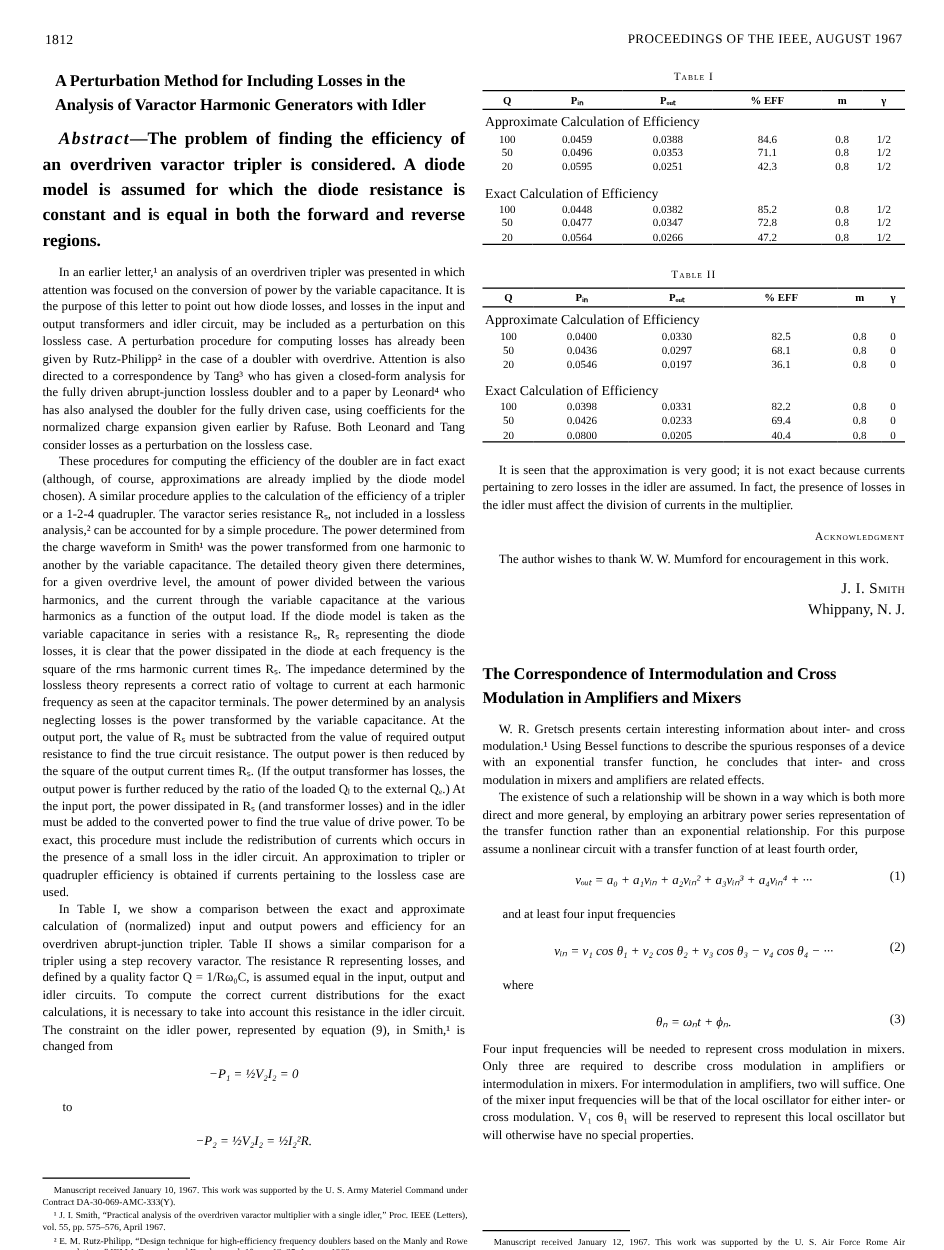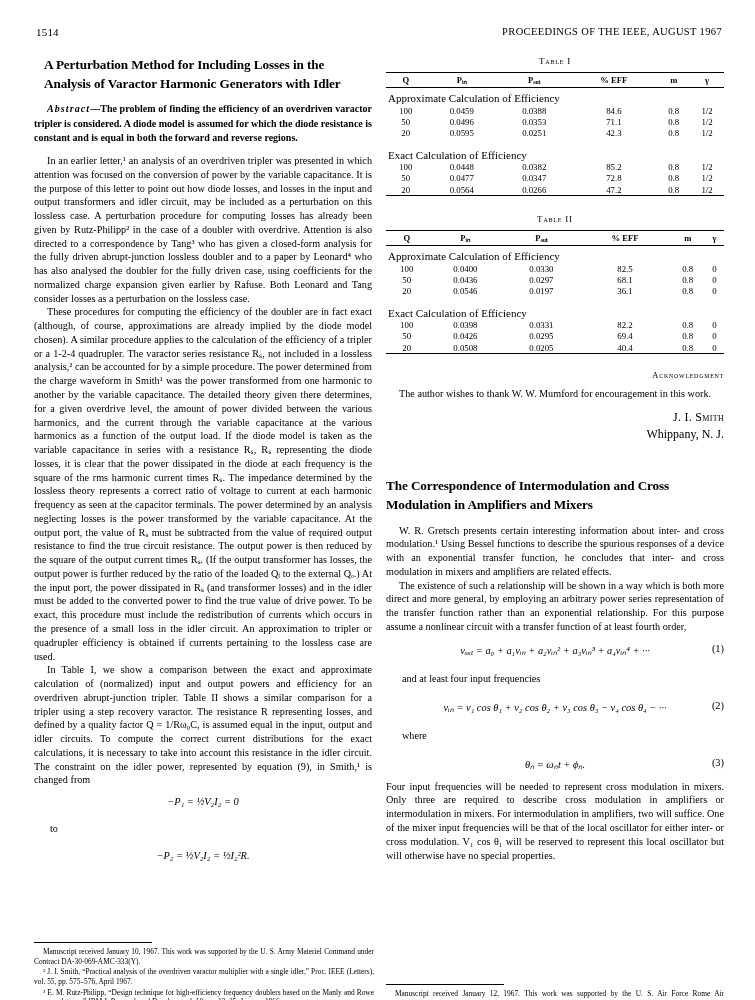--- a/index.html
+++ b/index.html
@@ -75,21 +75,21 @@
     padding-right: 4px;
   }
   h2.title2 {
     font-size: 13.2px;
     font-weight: bold;
     line-height: 1.42;
     margin: 0 0 9px 0;
     letter-spacing: -0.1px;
   }
   p.abstract {
-    font-size: 10px;
+    font-size: 14px;
     font-weight: bold;
     line-height: 1.45;
     margin: 0 0 8px 0;
     text-align: justify;
     text-indent: 13px;
   }
   p.abstract .lead {
     font-style: italic;
     letter-spacing: 1.1px;
   }
@@ -196,21 +196,21 @@
     top: 876px;
     width: 340px;
   }
 </style>
 </head>
 <body>
 
 <div class="page">
 
   <div class="runhead">
-    <span class="folio">1514</span>
+    <span class="folio">1812</span>
     <span class="journal">PROCEEDINGS OF THE IEEE, AUGUST 1967</span>
   </div>
 
   <div class="cols">
 
     <div class="col left">
 
       <h1 class="title">A Perturbation Method for Including Losses in the Analysis of Varactor Harmonic Generators with Idler</h1>
 
       <p class="abstract"><span class="lead">Abstract</span><span>—The problem of finding the efficiency of an overdriven varactor tripler is considered. A diode model is assumed for which the diode resistance is constant and is equal in both the forward and reverse regions.</span></p>
@@ -377,40 +377,41 @@
               <td class="num q">100</td>
               <td class="num">0.0398</td>
               <td class="num">0.0331</td>
               <td class="num">82.2</td>
               <td class="num">0.8</td>
               <td class="num">0</td>
             </tr>
             <tr>
               <td class="num q">50</td>
               <td class="num">0.0426</td>
-              <td class="num">0.0295</td>
+              <td class="num">0.0233</td>
               <td class="num">69.4</td>
               <td class="num">0.8</td>
               <td class="num">0</td>
             </tr>
             <tr>
               <td class="num q">20</td>
-              <td class="num">0.0508</td>
+              <td class="num">0.0800</td>
               <td class="num">0.0205</td>
               <td class="num">40.4</td>
               <td class="num">0.8</td>
               <td class="num">0</td>
             </tr>
             <tr class="rule-bot">
                 <td colspan="6"></td>
               </tr>
           </tbody>
         </table>
       </div>
 
+      <p class="body" style="margin-top:12px;">It is seen that the approximation is very good; it is not exact because currents pertaining to zero losses in the idler are assumed. In fact, the presence of losses in the idler must affect the division of currents in the multiplier.</p>
 
       <div class="ack">Acknowledgment</div>
       <p class="body">The author wishes to thank W. W. Mumford for encouragement in this work.</p>
 
       <div class="signoff">
         <div class="nm">J. I. Smith</div>
         <div>Whippany, N. J.</div>
       </div>
 
       <h2 class="title2" style="margin-top:34px;">The Correspondence of Intermodulation and Cross Modulation in Amplifiers and Mixers</h2>

